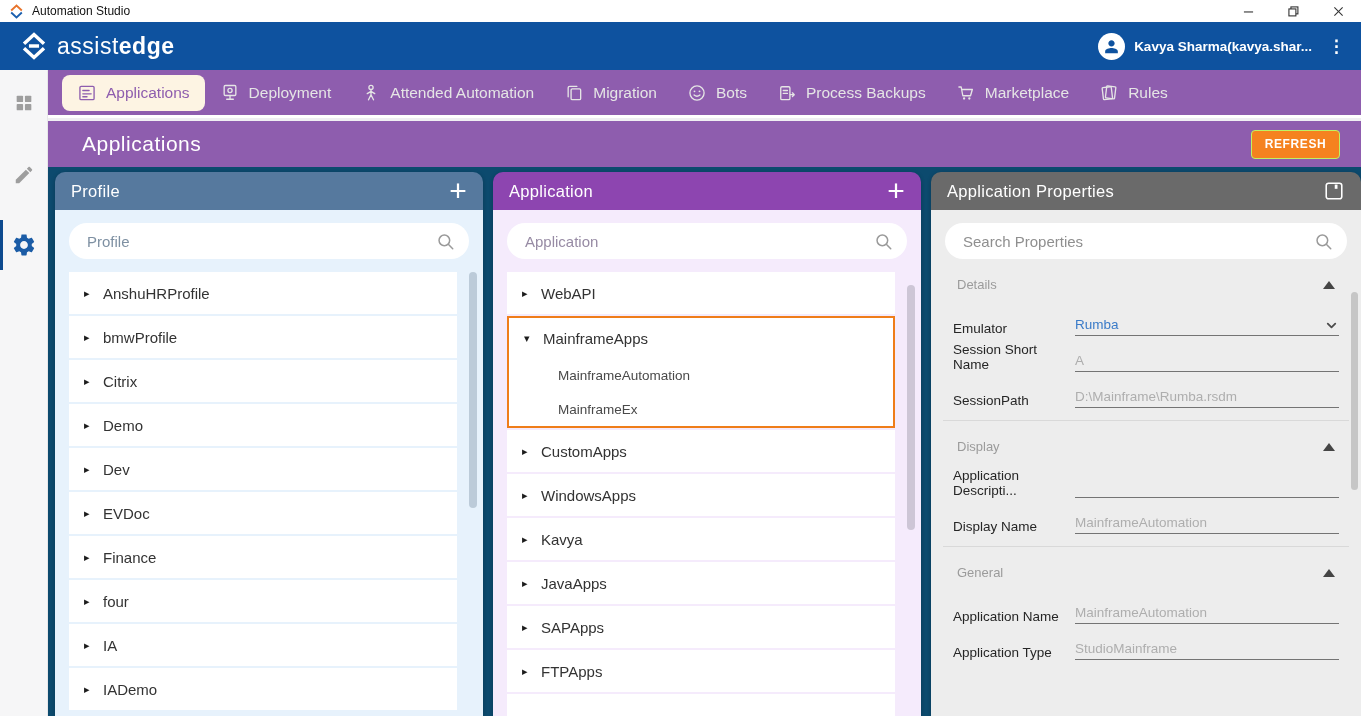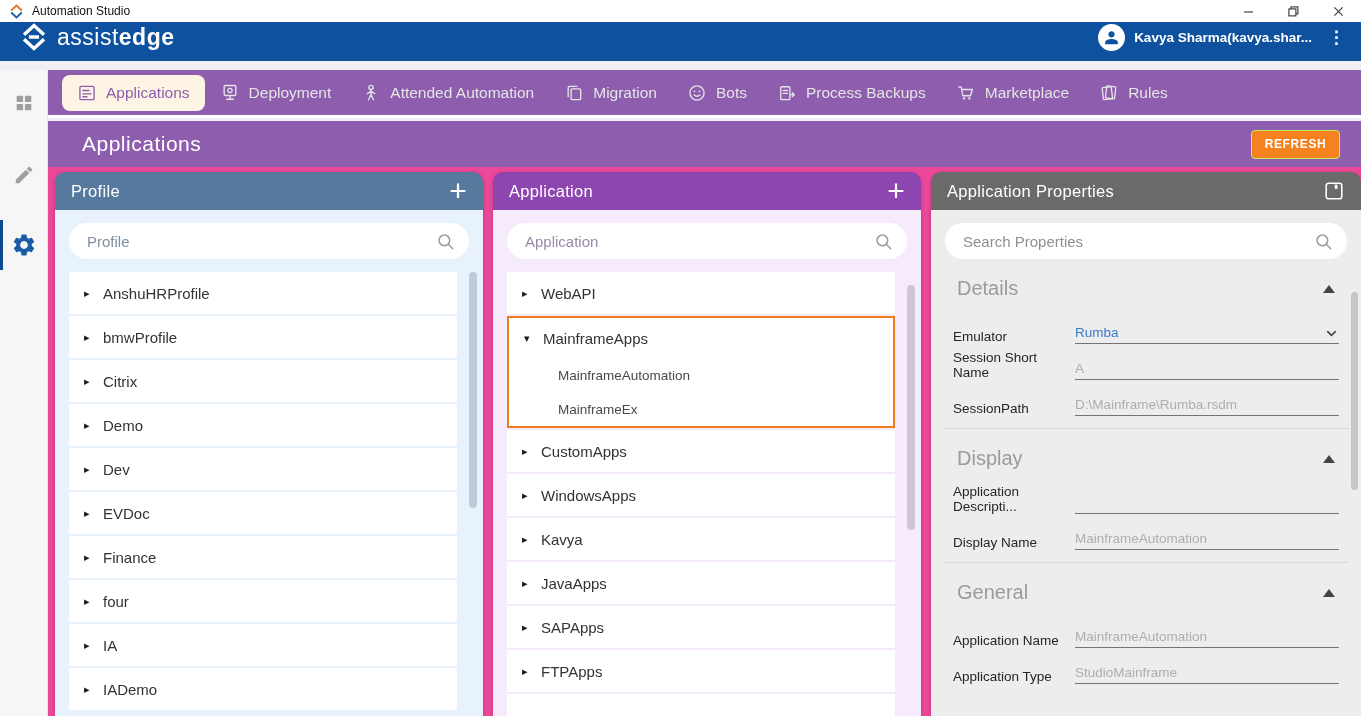--- a/index.html
+++ b/index.html
@@ -14,21 +14,21 @@
 
   
   .titlebar{position:absolute;top:0;left:0;right:0;height:22px;background:#fff;display:flex;align-items:center;z-index:30;}
   .titlebar .app-ico{width:15px;height:15px;margin:0 8px 0 9px;}
   .titlebar .win-title{font-size:12px;color:#111;}
   .win-controls{margin-left:auto;display:flex;align-items:center;height:100%;}
   .win-btn{width:45px;height:100%;display:flex;align-items:center;justify-content:center;cursor:default;}
   .win-btn svg{width:11px;height:11px;stroke:#333;stroke-width:1.2;fill:none;}
 
   
-  .bluebar{position:absolute;top:13px;left:0;right:0;height:48px;background:var(--brand-blue);display:flex;align-items:center;z-index:25;}
+  .bluebar{position:absolute;top:22px;left:0;right:0;height:48px;background:var(--brand-blue);display:flex;align-items:center;z-index:25;}
   .logo{display:flex;align-items:center;margin-left:18px;}
   .logo svg{width:32px;height:32px;margin-right:7px;}
   .logo .t1{color:#fff;font-size:23px;font-weight:300;letter-spacing:.5px;}
   .logo .t2{color:#fff;font-size:23px;font-weight:700;letter-spacing:.5px;}
   .userchip{margin-left:auto;display:flex;align-items:center;margin-right:10px;color:#fff;}
   .avatar{width:27px;height:27px;border-radius:50%;background:#fff;display:flex;align-items:center;justify-content:center;margin-right:9px;}
   .avatar svg{width:19px;height:19px;fill:var(--brand-blue);}
   .username{font-size:13.5px;font-weight:700;}
   .kebab{font-size:17px;font-weight:700;margin-left:16px;margin-right:6px;line-height:1;}
 
@@ -46,21 +46,21 @@
   .tab{display:flex;align-items:center;gap:9px;color:#e5e5e5;font-size:15.5px;padding:0 15px;height:36px;border-radius:8px;cursor:default;white-space:nowrap;}
   .tab svg{width:20px;height:20px;stroke:currentColor;fill:none;stroke-width:1.6;stroke-linecap:round;stroke-linejoin:round;flex:none;}
   .tab.active{background:#fdf4e3;color:var(--nav-purple);}
 
   
   .pagebar{position:absolute;top:121px;left:48px;right:0;height:46px;background:var(--nav-purple);display:flex;align-items:center;z-index:14;}
   .page-title{color:#fff;font-size:21px;margin-left:34px;letter-spacing:.5px;}
   .refresh-btn{margin-left:auto;margin-right:21px;width:89px;height:29px;background:var(--refresh-orange);border:1px solid #bef264;border-radius:4px;color:#fff;font-size:12px;font-weight:700;letter-spacing:.6px;cursor:pointer;}
 
   
-  .content{position:absolute;top:167px;left:48px;right:0;bottom:0;background:#ec4899;}
+  .content{position:absolute;top:167px;left:48px;right:0;bottom:0;background:#0c4a6e;}
   .panel{position:absolute;top:5px;bottom:0;border-radius:10px 10px 0 0;overflow:hidden;box-shadow:0 1px 4px rgba(0,0,0,.22);}
   .panel-header{height:38px;display:flex;align-items:center;padding:0 16px;color:#fff;font-size:16.5px;letter-spacing:.3px;}
   .panel-plus{margin-left:auto;font-size:30px;font-weight:300;line-height:28px;color:#fff;cursor:pointer;}
   .panel-save{margin-left:auto;cursor:pointer;display:flex;}
   .panel-save svg{width:22px;height:22px;}
   .panel-body{position:absolute;top:38px;left:0;right:0;bottom:0;}
 
   .profile-panel{left:7px;width:428px;}
   .profile-panel .panel-header{background:var(--profile-header-blue);}
   .profile-panel .panel-body{background:var(--profile-body);}
@@ -87,21 +87,21 @@
   .lrow.partial{height:22px;}
 
   .scroll-thumb{position:absolute;border-radius:4px;cursor:pointer;}
   .profile-panel .scroll-thumb{right:6px;top:62px;height:236px;width:8px;background:#bccbd9;}
   .app-panel .scroll-thumb{right:6px;top:75px;height:245px;width:8px;background:#cdc6d6;}
   .props-panel .scroll-thumb{right:3px;top:82px;height:198px;width:7px;background:#c6c6c6;}
 
   
   .sections{padding:0 12px;}
   .section-head{display:flex;align-items:center;margin:18px 14px 8px 14px;}
-  .section-title{font-size:20px;color:#9b9b9b;}
+  .section-title{font-size:13px;color:#9b9b9b;}
   .tri-up{margin-left:auto;width:0;height:0;border-left:6px solid transparent;border-right:6px solid transparent;border-bottom:8px solid #454545;}
   .field{display:flex;align-items:flex-end;margin:0 10px;height:36px;}
   .field-label{width:122px;flex:none;font-size:13.5px;color:#262626;}
   .field-line{flex:1;border-bottom:1px solid #747474;height:24px;display:flex;align-items:flex-end;padding-bottom:3px;}
   .field-value{flex:1;font-size:13.5px;color:#aeaeae;white-space:nowrap;overflow:hidden;}
   .field-value.blue{color:var(--emulator-value-blue);}
   .dd-chev{flex:none;display:flex;margin-bottom:-1px;}
   .dd-chev svg{width:15px;height:15px;stroke:#4c4c4c;stroke-width:2.4;fill:none;stroke-linecap:round;stroke-linejoin:round;}
   .divider{border-top:1px solid #d9d9d9;margin:12px 0 0 0;}
 </style>

